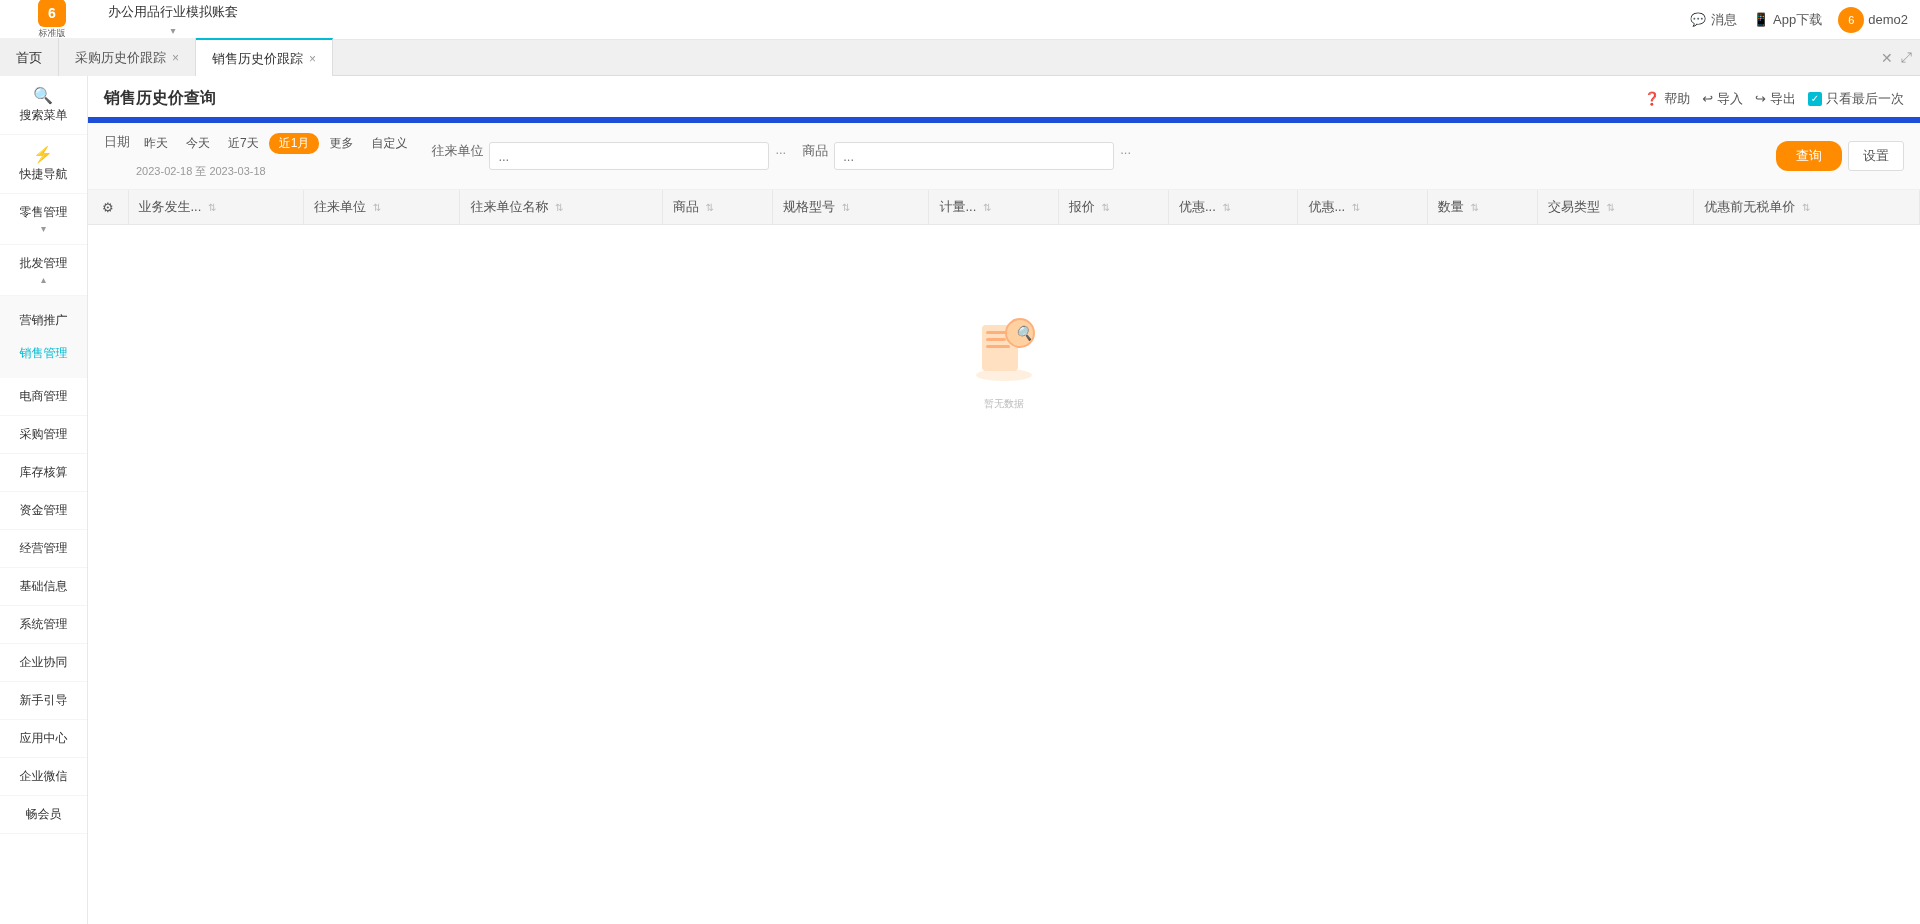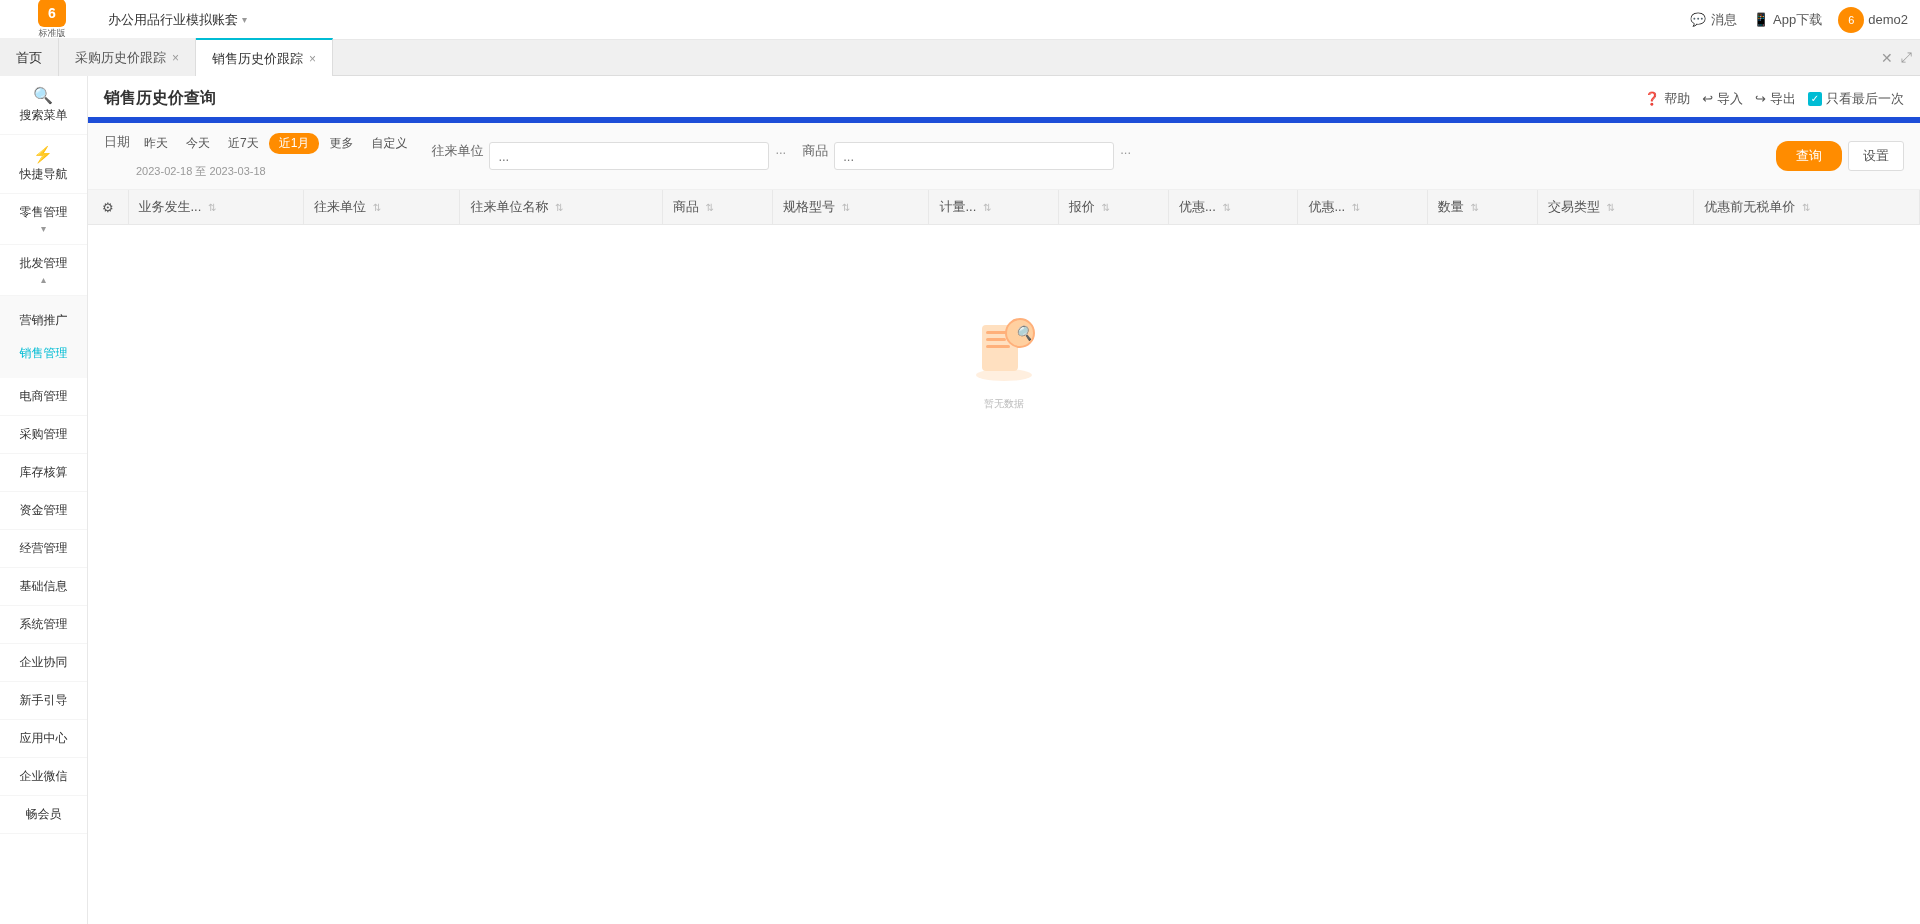--- a/index.html
+++ b/index.html
@@ -41,20 +41,21 @@
     }
     .app-selector {
       display: flex;
       align-items: center;
       gap: 4px;
       color: #333;
       font-size: 13px;
       padding: 4px 8px;
       border-radius: 4px;
       cursor: pointer;
+      flex-direction: column;
     }
     .app-selector .chevron {
       color: #999;
       font-size: 10px;
     }
     .top-bar-right {
       margin-left: auto;
       display: flex;
       align-items: center;
       gap: 16px;

